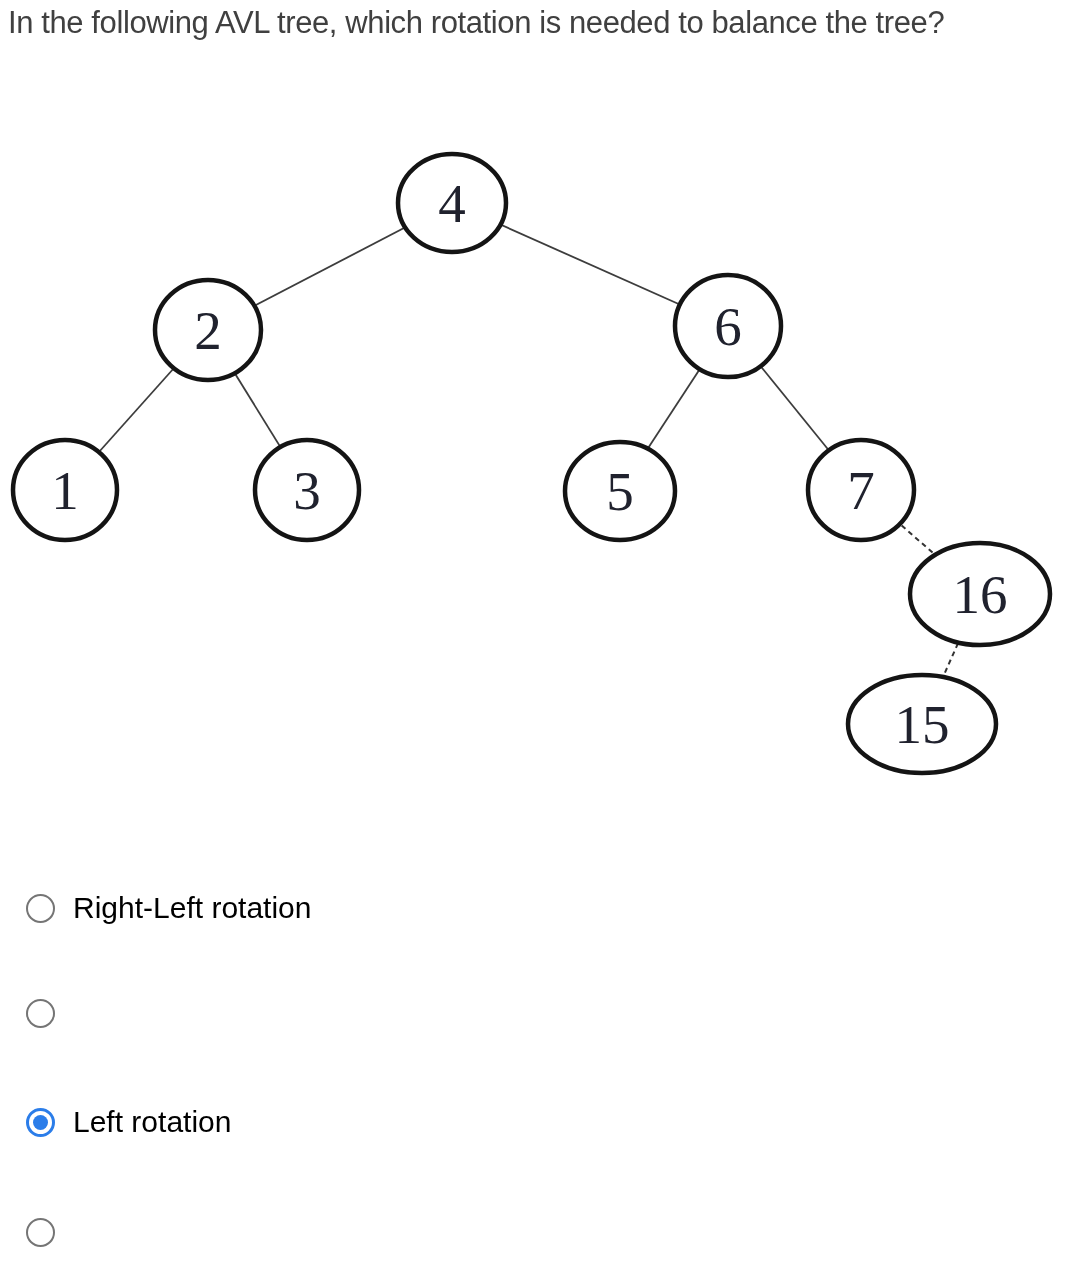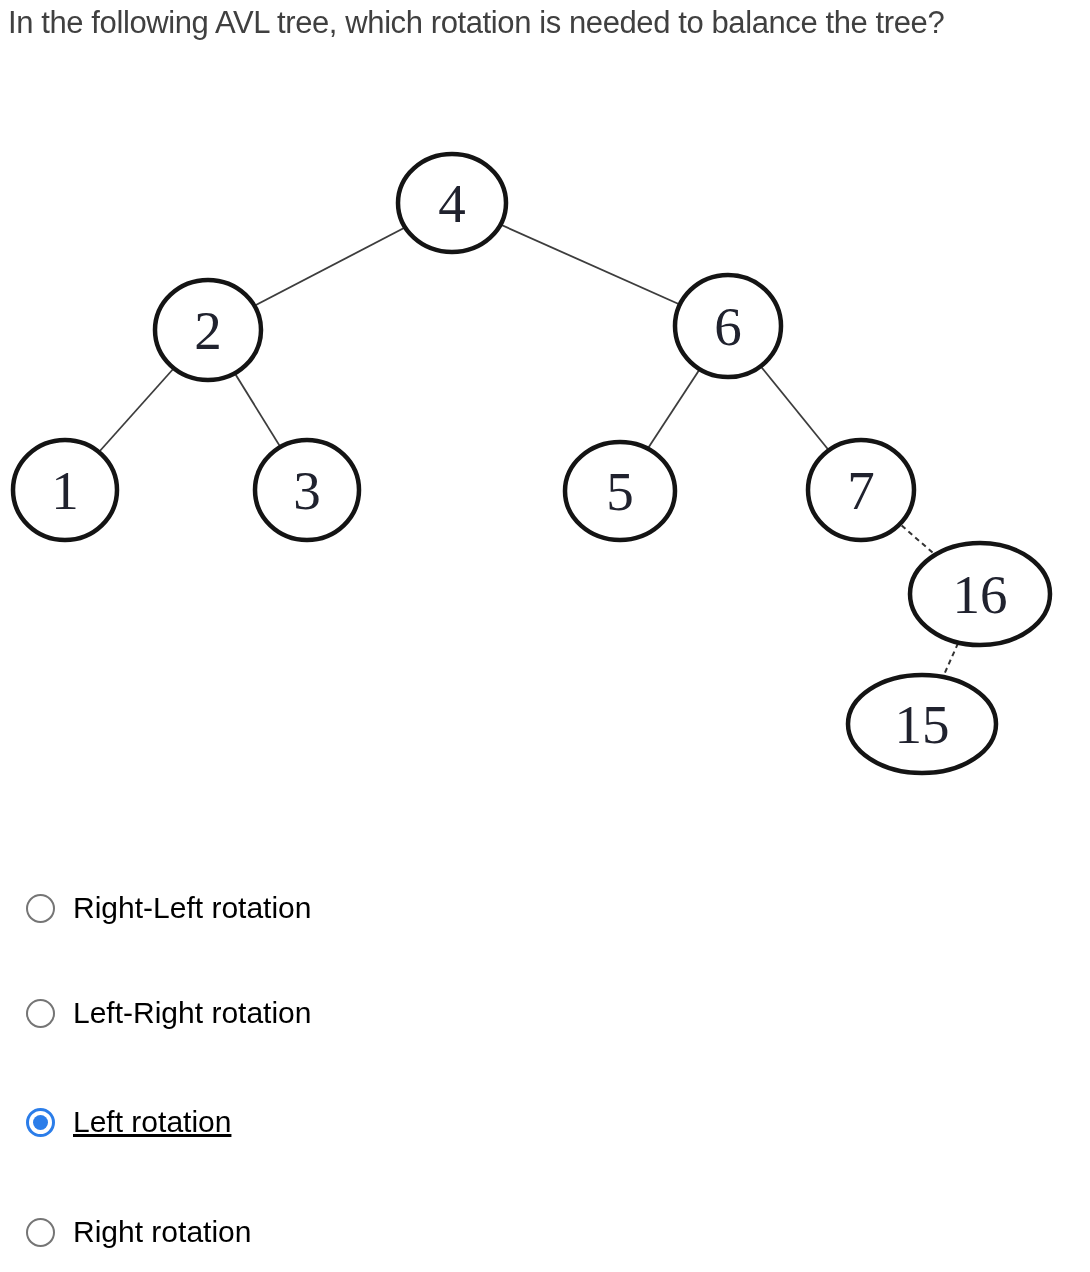--- a/index.html
+++ b/index.html
@@ -154,27 +154,25 @@
       </g>
     </svg>
 
   <div id="options">
       <div class="option-row" style="top: 888px;">
         <span class="radio"></span>
         <span class="option-label">Right-Left rotation</span>
       </div>
       <div class="option-row" style="top: 993px;">
         <span class="radio"></span>
-        <span class="option-label">Left-Right rotation</span>
       </div>
-      <div class="option-row" style="top: 1102px; text-decoration: underline;">
+      <div class="option-row" style="top: 1102px;">
         <span class="radio selected">
           <span class="radio-dot"></span>
         </span>
         <span class="option-label">Left rotation</span>
       </div>
       <div class="option-row" style="top: 1212px;">
         <span class="radio"></span>
-        <span class="option-label">Right rotation</span>
       </div>
     </div>
 
 </div>
 
 </body></html>

